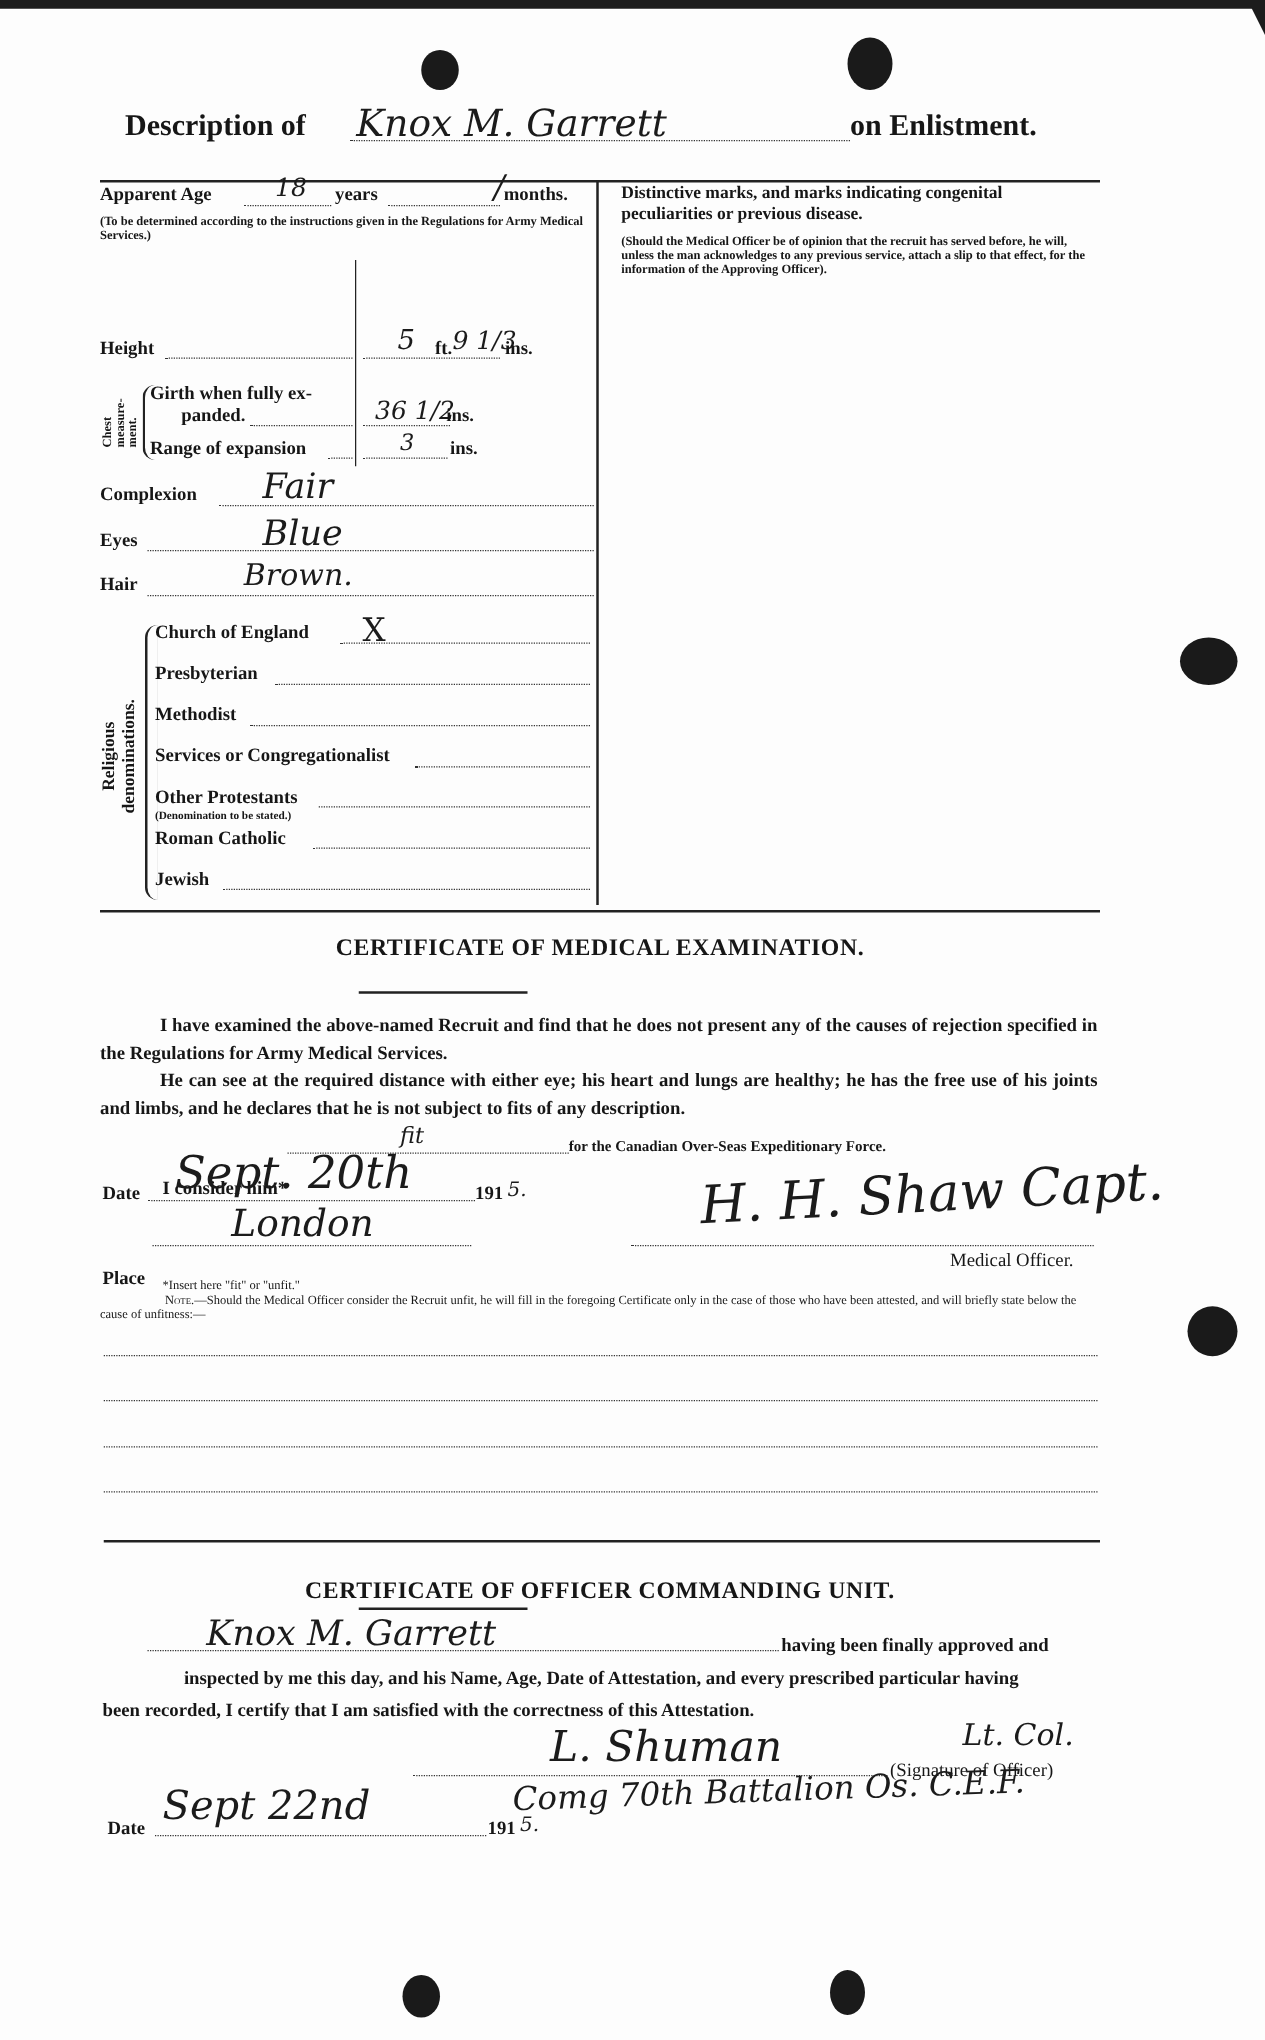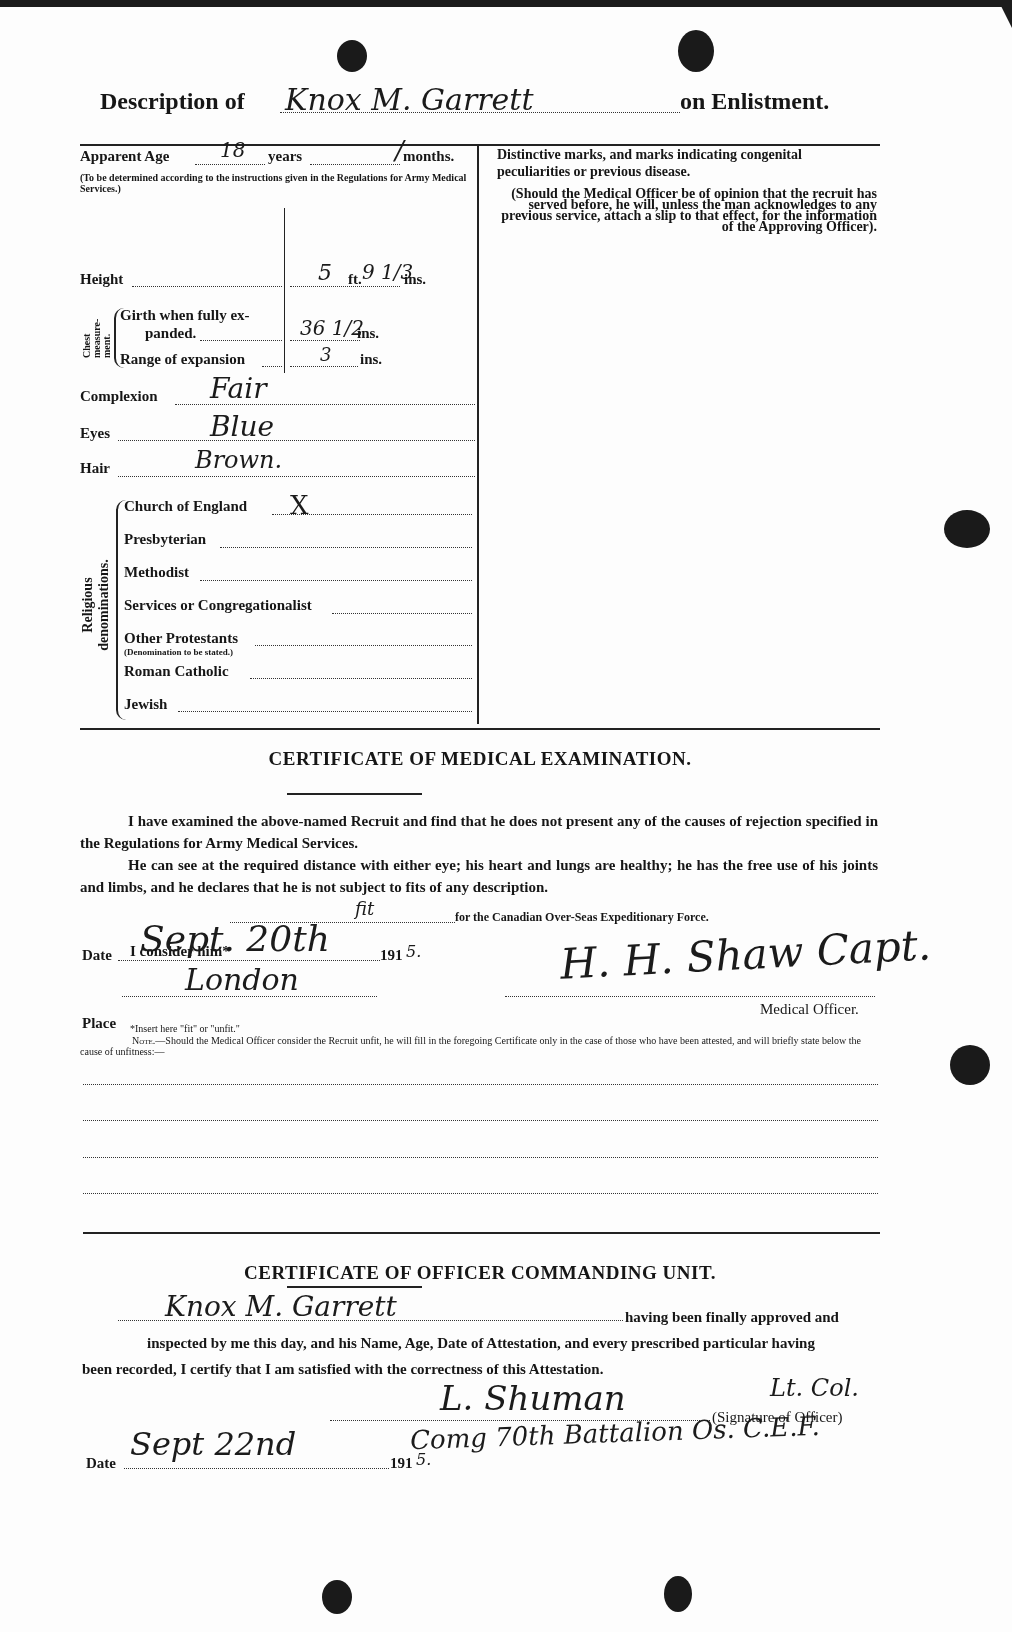--- a/index.html
+++ b/index.html
@@ -107,32 +107,32 @@
 <div class="abs dots" style="left:255px;top:645px;width:217px;"></div>
 <div class="abs small" style="left:124px;top:647px;font-size:9px;">(Denomination to be stated.)</div>
 
 <div class="abs lbl" style="left:124px;top:663px;">Roman Catholic</div>
 <div class="abs dots" style="left:250px;top:678px;width:222px;"></div>
 
 <div class="abs lbl" style="left:124px;top:696px;">Jewish</div>
 <div class="abs dots" style="left:178px;top:711px;width:294px;"></div>
 
 <div class="abs" style="left:497px;top:146px;width:380px;font-size:14px;font-weight:bold;line-height:17px;font-family:'Liberation Serif',serif;">Distinctive marks, and marks indicating congenital peculiarities or previous disease.</div>
-<div class="abs small" style="left:497px;top:188px;width:380px;font-size:14px;text-align:right;">(Should the Medical Officer be of opinion that the recruit has served before, he will, unless the man acknowledges to any previous service, attach a slip to that effect, for the information of the Approving Officer).</div>
+<div class="abs small" style="left:497px;top:188px;width:380px;font-size:10px;">(Should the Medical Officer be of opinion that the recruit has served before, he will, unless the man acknowledges to any previous service, attach a slip to that effect, for the information of the Approving Officer).</div>
 
 <div class="hr" style="left:80px;top:728px;width:800px;height:1.5px;"></div>
 <div class="abs sec-title" style="left:0;width:960px;text-align:center;top:748px;">CERTIFICATE OF MEDICAL EXAMINATION.</div>
 <div class="hr" style="left:287px;top:793px;width:135px;height:1.5px;"></div>
 
 <div class="abs body-txt" style="left:80px;top:810px;width:798px;text-indent:48px;text-align:justify;">I have examined the above-named Recruit and find that he does not present any of the causes of rejection specified in the Regulations for Army Medical Services.</div>
 <div class="abs body-txt" style="left:80px;top:854px;width:798px;text-indent:48px;text-align:justify;">He can see at the required distance with either eye; his heart and lungs are healthy; he has the free use of his joints and limbs, and he declares that he is not subject to fits of any description.</div>
 
 <div class="abs body-txt" style="left:130px;top:940px;">I consider him*</div>
 <div class="abs dots" style="left:230px;top:922px;width:225px;"></div>
-<div class="abs hand" style="left:320px;top:898px;font-size:18px;margin-left:35px;">fit</div>
+<div class="abs hand" style="left:320px;top:898px;font-size:18px;">fit</div>
 <div class="abs body-txt" style="left:455px;top:906px;font-size:12px;">for the Canadian Over-Seas Expeditionary Force.</div>
 
 <div class="abs body-txt" style="left:82px;top:944px;">Date</div>
 <div class="abs dots" style="left:118px;top:960px;width:262px;"></div>
 <div class="abs hand" style="left:140px;top:918px;font-size:36px;">Sept. 20th</div>
 <div class="abs body-txt" style="left:380px;top:944px;">191</div>
 <div class="abs hand" style="left:406px;top:942px;font-size:16px;">5.</div>
 
 <div class="abs body-txt" style="left:82px;top:1012px;text-align:right;">Place</div>
 <div class="abs dots" style="left:122px;top:996px;width:255px;"></div>

